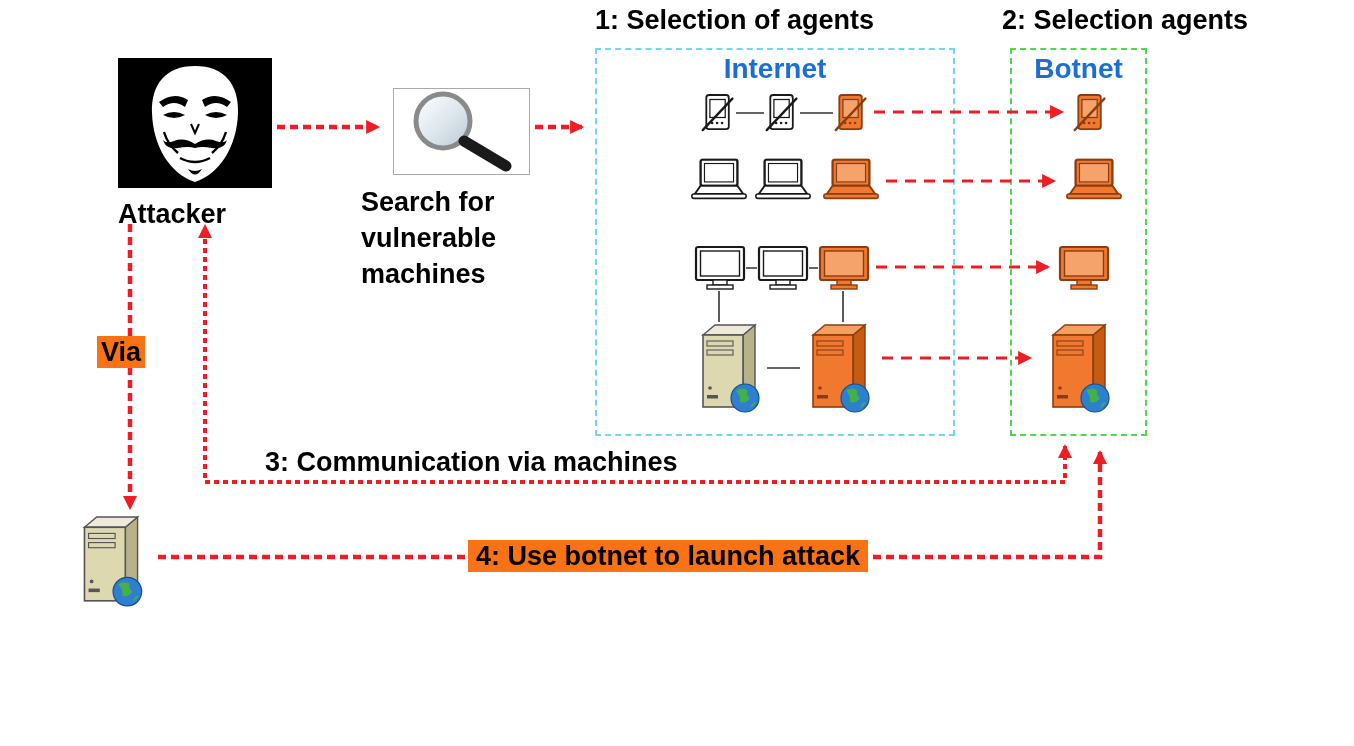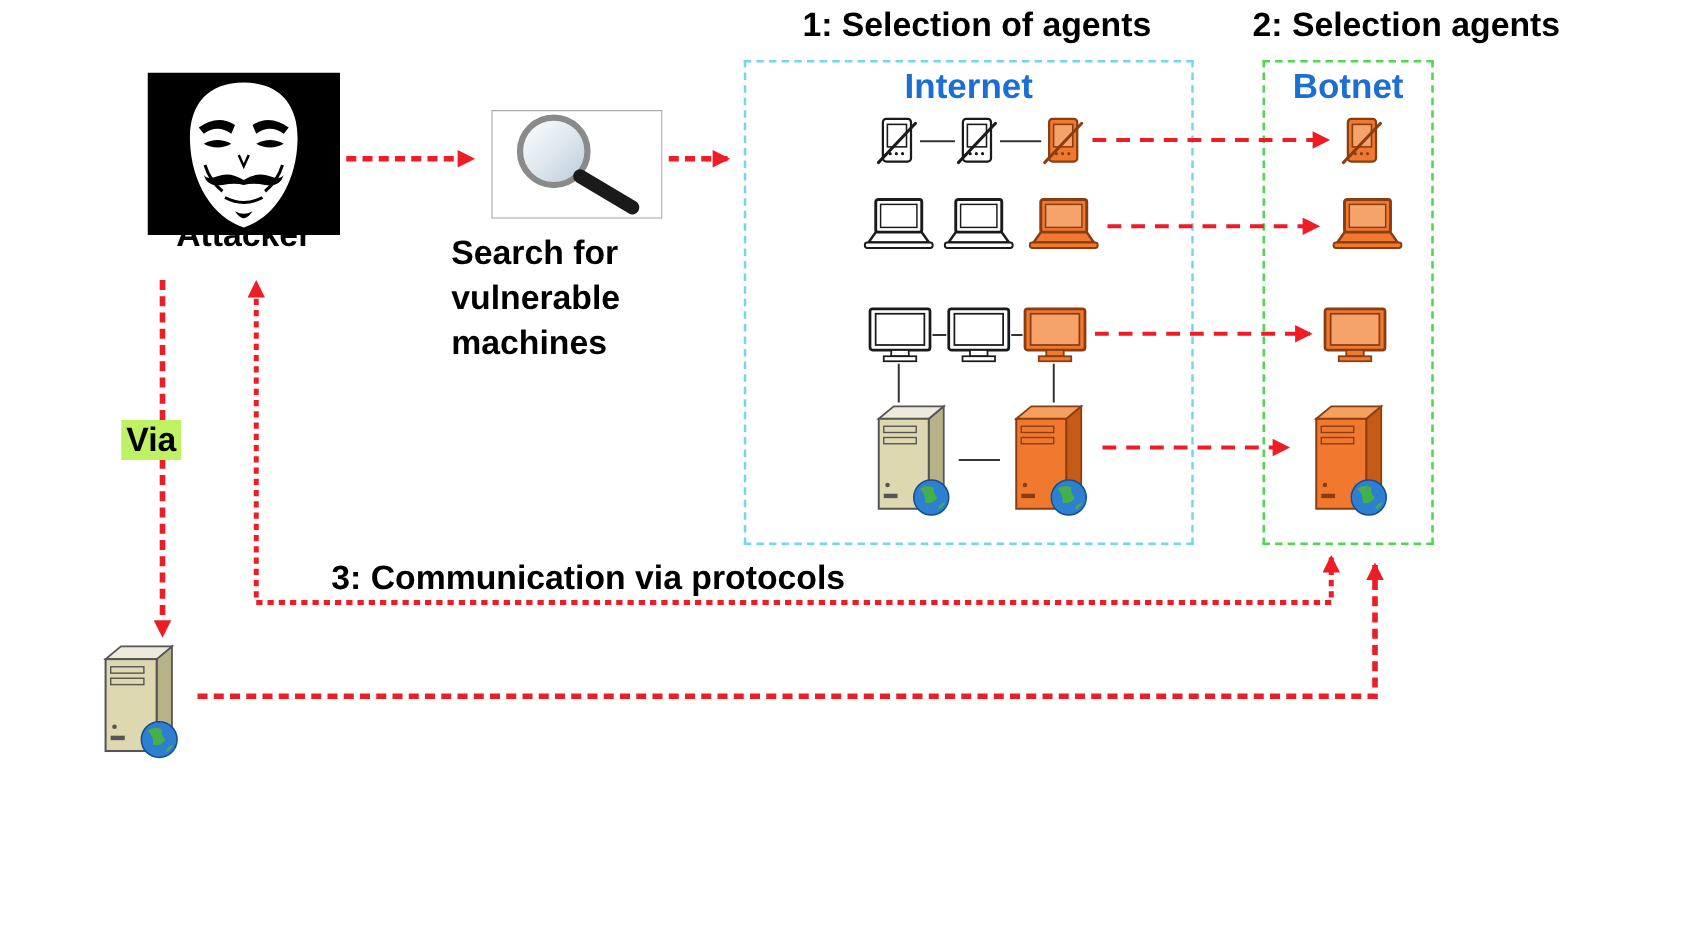--- a/index.html
+++ b/index.html
@@ -28,21 +28,21 @@
   .internet{left:595px;top:48px;width:360px;height:388px;border-color:var(--internet-border,#72d7ee);}
   .botnet{left:1010px;top:48px;width:137px;height:388px;border-color:var(--botnet-border,#4fd84f);}
   .netlabel{width:100%;text-align:center;margin-top:3px;font-weight:bold;font-size:28px;color:var(--network-label-blue,#1c6fd2);}
   .dev-icon{position:absolute;}
   .conn{stroke:#333;stroke-width:1.6;fill:none;}
   .red{stroke:var(--arrow-red,#ee1c25);fill:none;}
   .main{stroke-width:4.5;stroke-dasharray:8 5;}
   .dev{stroke-width:3.2;stroke-dasharray:11 8;}
   .fine{stroke-width:4;stroke-dasharray:5 4;}
   .ah{fill:var(--arrow-red,#ee1c25);stroke:none;}
-  .whitebg{background:#bef264;padding:0 8px;}
+  .whitebg{background:#f97316;padding:0 8px;}
 </style>
 </head>
 <body>
 
 <div class="canvas">
 
   <svg width="0" height="0" style="position:absolute" aria-hidden="true">
     <defs>
       <symbol id="sym-pda" viewBox="0 0 40 44">
         <rect x="7" y="2" width="25" height="38" rx="3" style="fill:var(--fill,#fff);stroke:var(--stroke,#1a1a1a)" stroke-width="2"></rect>
@@ -97,42 +97,43 @@
     <path class="red main" d="M535 127 H582" marker-end="url(#arr)"></path>
     <path class="red dev" d="M874 112 H1062" marker-end="url(#arr)"></path>
     <path class="red dev" d="M886 181 H1054" marker-end="url(#arr)"></path>
     <path class="red dev" d="M876 267 H1048" marker-end="url(#arr)"></path>
     <path class="red dev" d="M882 358 H1030" marker-end="url(#arr)"></path>
     <path class="red fine" d="M1065 446 V482 H205 V226" marker-start="url(#arr)" marker-end="url(#arr)"></path>
     <path class="red main" d="M130 224 V508" marker-end="url(#arr)"></path>
     <path class="red main" d="M158 557 H1100 V452" marker-end="url(#arr)"></path>
   </svg>
 
-  <div class="title" style="left:561px;top:4px;width:360px;text-align:right">1: Selection of agents</div>
+  <div class="title" style="left:595px;top:4px;width:360px;text-align:left">1: Selection of agents</div>
   <div class="title" style="left:1002px;top:4px">2: Selection agents</div>
-  <div class="title" style="left:265px;top:446px">3: Communication via protocols</div>
+  <div class="title" style="left:265px;top:446px">3: Communication via machines</div>
+  <div class="title whitebg" style="left:468px;top:540px">4: Use botnet to launch attack</div>
   <div class="title whitebg" style="left:97px;top:336px;padding:0 4px">Via</div>
 
   <div class="abs" style="left:118px;top:58px;width:154px;height:130px">
     <svg viewBox="0 0 154 130" width="154" height="130">
       <rect width="154" height="130" fill="#000"></rect>
       <path d="M77 8 C48 8 33 26 34 55 C35 88 52 116 77 124 C102 116 119 88 120 55 C121 26 106 8 77 8 Z" fill="#fff"></path>
       <path d="M41 44 Q56 33 70 42 L67 49 Q56 41 45 49 Z" fill="#000"></path>
       <path d="M113 44 Q98 33 84 42 L87 49 Q98 41 109 49 Z" fill="#000"></path>
       <path d="M45 57 Q56 51 67 57 Q56 63 45 57 Z" fill="#000"></path>
       <path d="M87 57 Q98 51 109 57 Q98 63 87 57 Z" fill="#000"></path>
       <path d="M73 66 L77 75 L81 66" fill="none" stroke="#000" stroke-width="2"></path>
       <path d="M46 74 Q50 87 60 95" fill="none" stroke="#000" stroke-width="2.4"></path>
       <path d="M108 74 Q104 87 94 95" fill="none" stroke="#000" stroke-width="2.4"></path>
       <path d="M77 86 Q66 79 56 83 Q48 86 45 82 Q48 92 60 90 Q70 88 77 90 Q84 88 94 90 Q106 92 109 82 Q106 86 98 83 Q88 79 77 86 Z" fill="#000"></path>
       <path d="M62 100 Q77 108 92 100" fill="none" stroke="#000" stroke-width="2.4"></path>
       <path d="M70 111 Q77 122 84 111 Q77 115 70 111 Z" fill="#000"></path>
     </svg>
   </div>
-  <div class="title" style="left:118px;top:172px;width:154px;text-align:center">Attacker</div>
+  <div class="title" style="left:118px;top:198px;width:154px;">Attacker</div>
 
   <div class="abs" style="left:393px;top:88px;width:137px;height:87px">
     <svg viewBox="0 0 137 87" width="137" height="87">
       <defs>
         <linearGradient id="lens" x1="0" y1="0" x2="1" y2="1">
           <stop offset="0" stop-color="#ffffff"></stop>
           <stop offset="0.5" stop-color="#dfe8ee"></stop>
           <stop offset="1" stop-color="#b9c9d6"></stop>
         </linearGradient>
       </defs>

